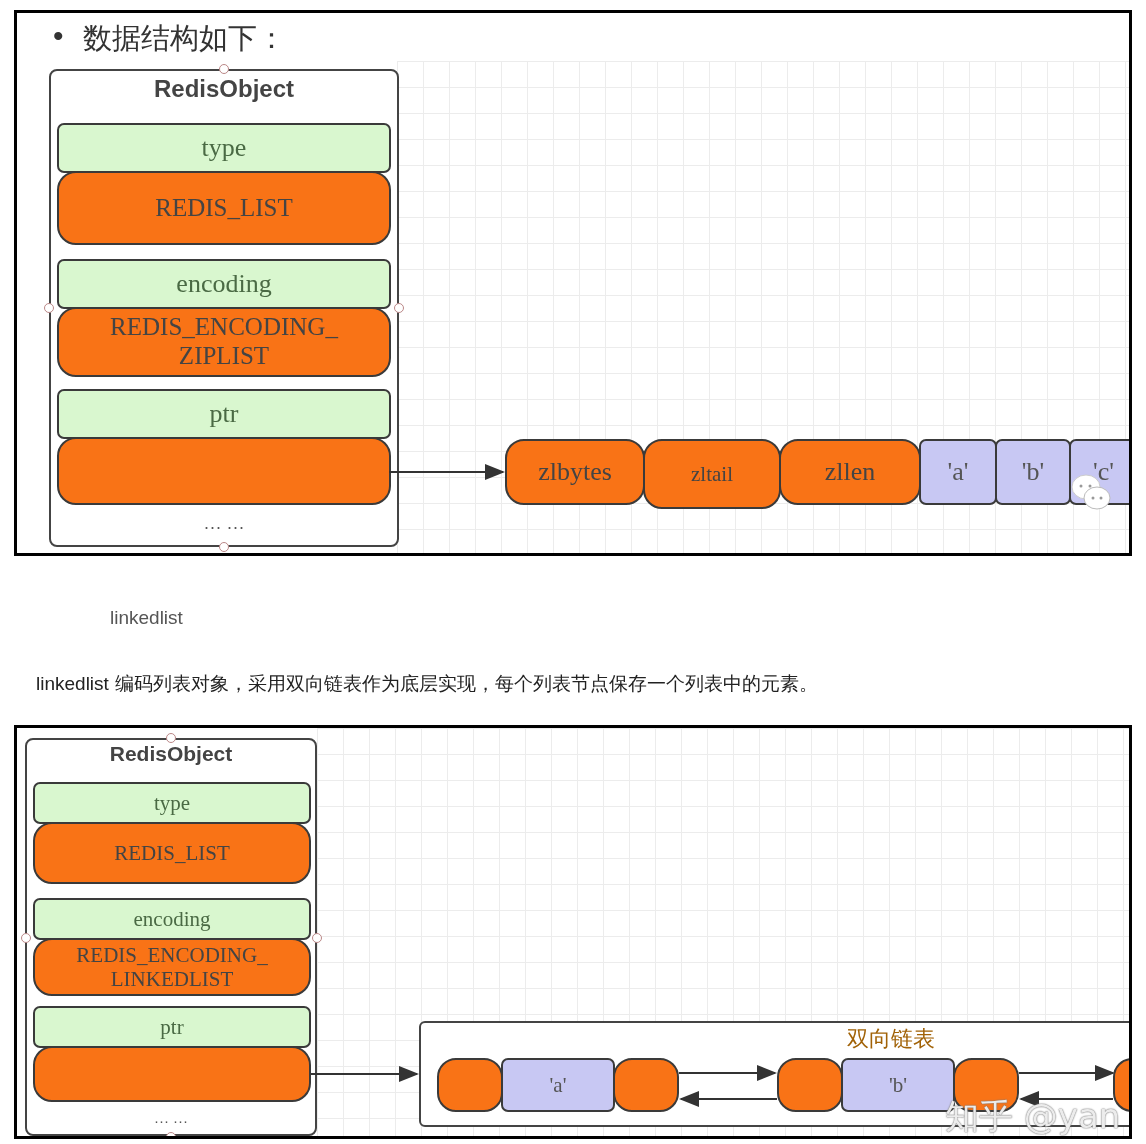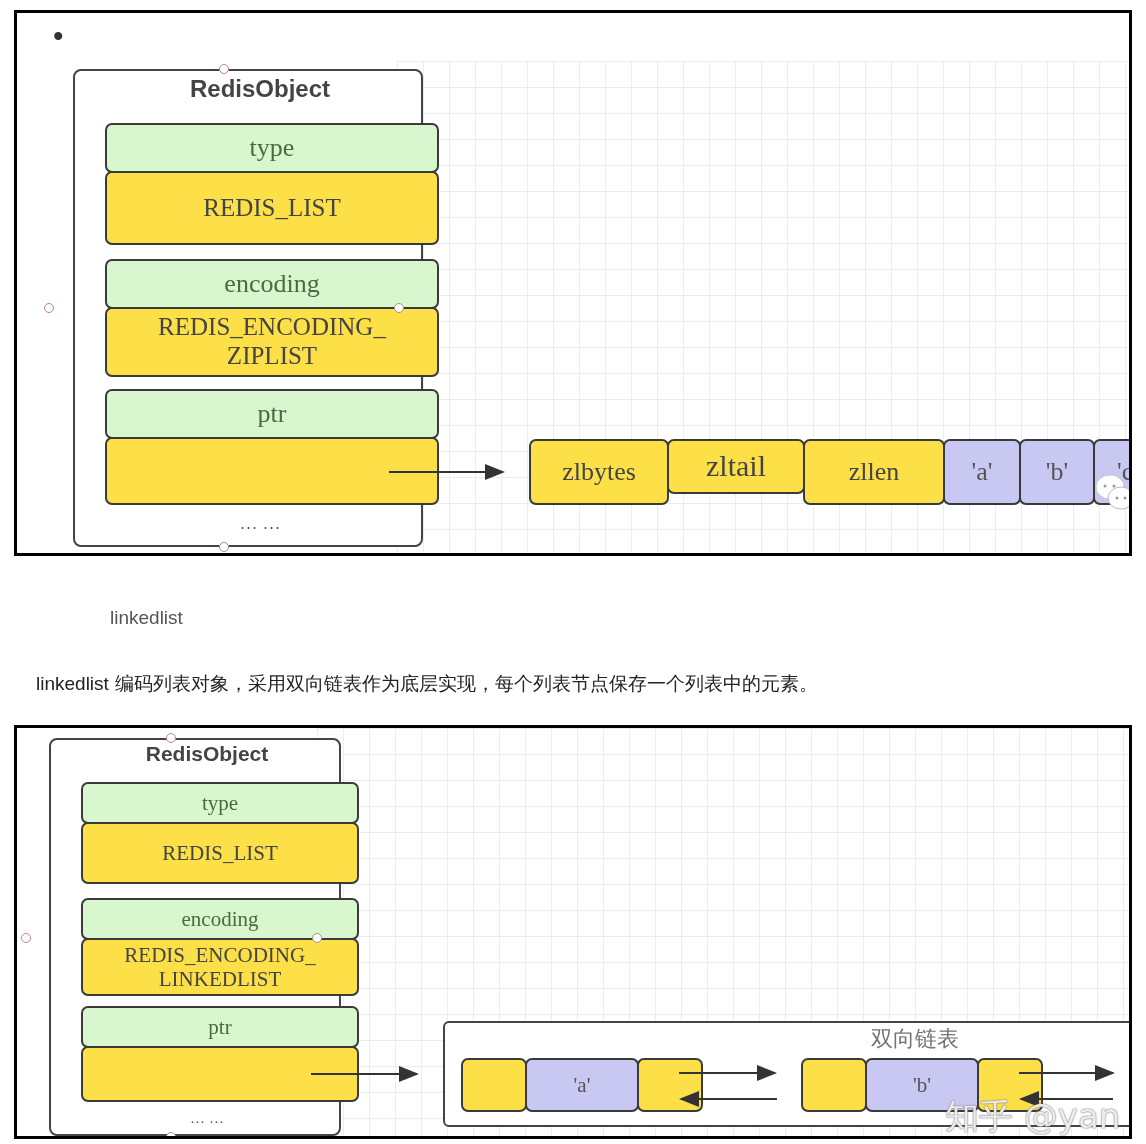--- a/index.html
+++ b/index.html
@@ -1,41 +1,42 @@
 <!DOCTYPE html>
 <html><head>
 <meta charset="utf-8">
 <style>
   html,body{margin:0;padding:0;background:#fff;}
   body{width:1146px;height:1144px;position:relative;overflow:hidden;font-family:"Liberation Sans","DejaVu Sans",sans-serif;}
   .frame{position:absolute;border:3px solid #000;background:#fff;overflow:hidden;box-sizing:border-box;}
   .grid{position:absolute;inset:0;background-image:linear-gradient(#ececec 1px,transparent 1px),linear-gradient(90deg,#ececec 1px,transparent 1px);background-size:26px 26px;}
-  .abs{position:absolute;box-sizing:border-box;margin-left:24px;}
+  .abs{position:absolute;box-sizing:border-box;}
   .obj{border:2.5px solid #444;border-radius:8px;background:#fff;}
   .cell{border:2.5px solid #3a3a3a;border-radius:7px;display:flex;align-items:center;justify-content:center;text-align:center;color:#444;line-height:1.15;font-family:Liberation Serif, serif;}
   .green{background:#d9f7cf;color:#4a6a44;}
-  .white{background:#fde047;}
+  .white{background:#f97316;border-radius:19px;}
   .purple{background:#c8c8f3;color:#555;}
   .title{font-weight:bold;color:#444;text-align:center;}
   .dot{position:absolute;width:10px;height:10px;border-radius:50%;border:1.5px solid #b88;background:#fff;box-sizing:border-box;}
   .bullet{position:absolute;font-size:30px;color:#333;}
   .caption{position:absolute;font-size:19px;color:#555;}
   .para{position:absolute;font-size:19px;color:#222;font-family:"DejaVu Sans",sans-serif;}
   .arrow{position:absolute;height:2px;background:#333;}
   .arrow.r::after{content:"";position:absolute;right:-2px;top:-7px;border-left:20px solid #333;border-top:8px solid transparent;border-bottom:8px solid transparent;}
   .arrow.l::after{content:"";position:absolute;left:-2px;top:-7px;border-right:20px solid #333;border-top:8px solid transparent;border-bottom:8px solid transparent;}
   .wm{position:absolute;color:rgba(255,255,255,0.85);text-shadow:0 0 2px #888,0 0 1px #555;}
 </style>
 </head>
 <body>
 
 <div class="frame" style="left:14px;top:10px;width:1118px;height:546px;">
   <div class="grid" style="left:380px;top:48px;"></div>
 
   <span class="bullet" style="left:36px;top:6px;">•</span>
+  <span class="bullet" style="left:66px;top:6px;font-family:'DejaVu Sans',sans-serif;font-size:29px;">数据结构如下：</span>
 
   <div class="abs obj" style="left:32px;top:56px;width:350px;height:478px;">
     <div class="title abs" style="left:0;right:0;top:4px;font-size:24px;">RedisObject</div>
     <div class="abs cell green" style="left:6px;top:52px;width:334px;height:50px;font-size:26px;">type</div>
     <div class="abs cell white" style="left:6px;top:100px;width:334px;height:74px;font-size:25px;">REDIS_LIST</div>
     <div class="abs cell green" style="left:6px;top:188px;width:334px;height:50px;font-size:26px;">encoding</div>
     <div class="abs cell white" style="left:6px;top:236px;width:334px;height:70px;font-size:25px;flex-direction:column;">
       <span>REDIS_ENCODING_</span>
       <span>ZIPLIST</span>
     </div>
@@ -44,21 +45,21 @@
     <div class="abs" style="left:0;right:0;top:446px;text-align:center;font-size:18px;color:#555;">··· ···</div>
   </div>
   <div class="dot" style="left:202px;top:51px;"></div>
   <div class="dot" style="left:27px;top:290px;"></div>
   <div class="dot" style="left:377px;top:290px;"></div>
   <div class="dot" style="left:202px;top:529px;"></div>
 
   <div class="arrow r" style="left:372px;top:458px;width:114px;"></div>
 
   <div class="abs cell white" style="left:488px;top:426px;width:140px;height:66px;font-size:26px;text-align:right;">zlbytes</div>
-  <div class="abs cell white" style="left:626px;top:426px;width:138px;height:55px;font-size:30px;">zltail</div>
+  <div class="abs cell white" style="left:626px;top:426px;width:138px;height:70px;font-size:21px;">zltail</div>
   <div class="abs cell white" style="left:762px;top:426px;width:142px;height:66px;font-size:26px;">zllen</div>
   <div class="abs cell purple" style="left:902px;top:426px;width:78px;height:66px;font-size:26px;">'a'</div>
   <div class="abs cell purple" style="left:978px;top:426px;width:76px;height:66px;font-size:26px;">'b'</div>
   <div class="abs cell purple" style="left:1052px;top:426px;width:80px;height:66px;font-size:26px;justify-content:flex-start;padding-left:22px;">'c'</div>
   <div class="abs" style="left:1052px;top:458px;width:44px;height:44px;">
     <svg width="44" height="44" viewBox="0 0 44 44">
         <ellipse cx="17" cy="16" rx="14" ry="12" fill="#fff" stroke="#ccc"></ellipse>
         <ellipse cx="28" cy="27" rx="13" ry="11" fill="#fff" stroke="#bbb"></ellipse>
         <circle cx="12" cy="15" r="1.5" fill="#999"></circle>
         <circle cx="21" cy="15" r="1.5" fill="#999"></circle>
@@ -90,21 +91,21 @@
     <div class="abs" style="left:0;right:0;top:372px;text-align:center;font-size:15px;color:#555;">··· ···</div>
   </div>
   <div class="dot" style="left:149px;top:5px;"></div>
   <div class="dot" style="left:4px;top:205px;"></div>
   <div class="dot" style="left:295px;top:205px;"></div>
   <div class="dot" style="left:149px;top:404px;"></div>
 
   <div class="arrow r" style="left:294px;top:345px;width:106px;"></div>
 
   <div class="abs obj" style="left:402px;top:293px;width:720px;height:106px;border-radius:6px;"></div>
-  <div class="abs" style="left:830px;top:296px;font-size:22px;color:#737373;font-family:Liberation Mono, monospace;">双向链表</div>
+  <div class="abs" style="left:830px;top:296px;font-size:22px;color:#a16207;font-family:Liberation Mono, monospace;">双向链表</div>
 
   <div class="abs cell white" style="left:420px;top:330px;width:66px;height:54px;"></div>
   <div class="abs cell purple" style="left:484px;top:330px;width:114px;height:54px;font-size:21px;">'a'</div>
   <div class="abs cell white" style="left:596px;top:330px;width:66px;height:54px;"></div>
 
   <div class="arrow r" style="left:662px;top:344px;width:96px;"></div>
   <div class="arrow l" style="left:664px;top:370px;width:96px;"></div>
 
   <div class="abs cell white" style="left:760px;top:330px;width:66px;height:54px;"></div>
   <div class="abs cell purple" style="left:824px;top:330px;width:114px;height:54px;font-size:21px;">'b'</div>

